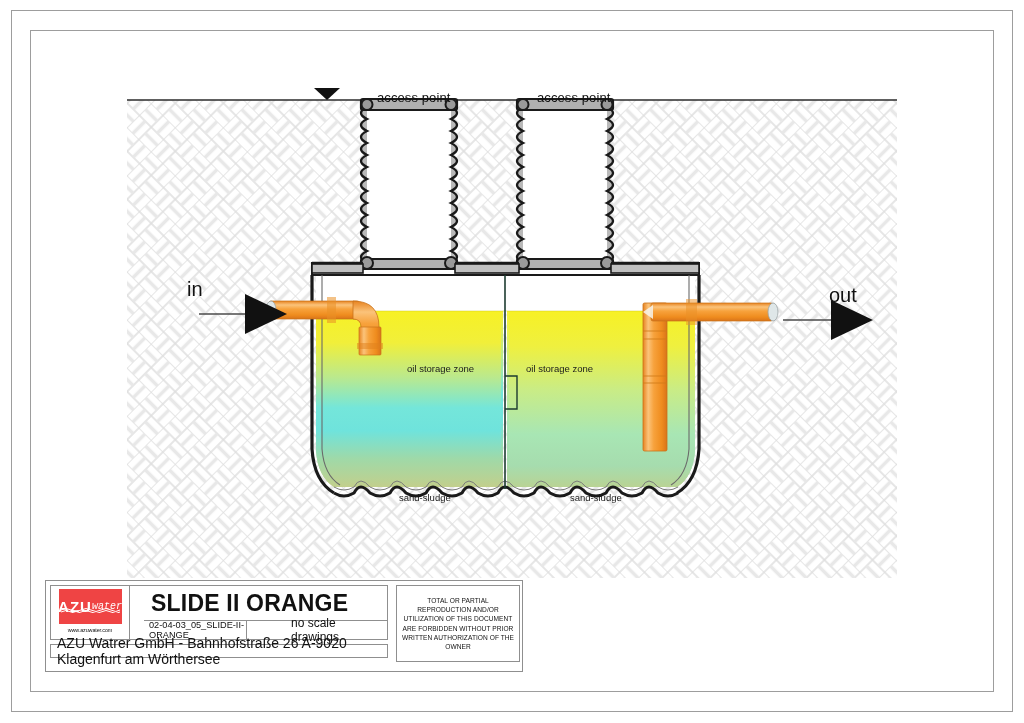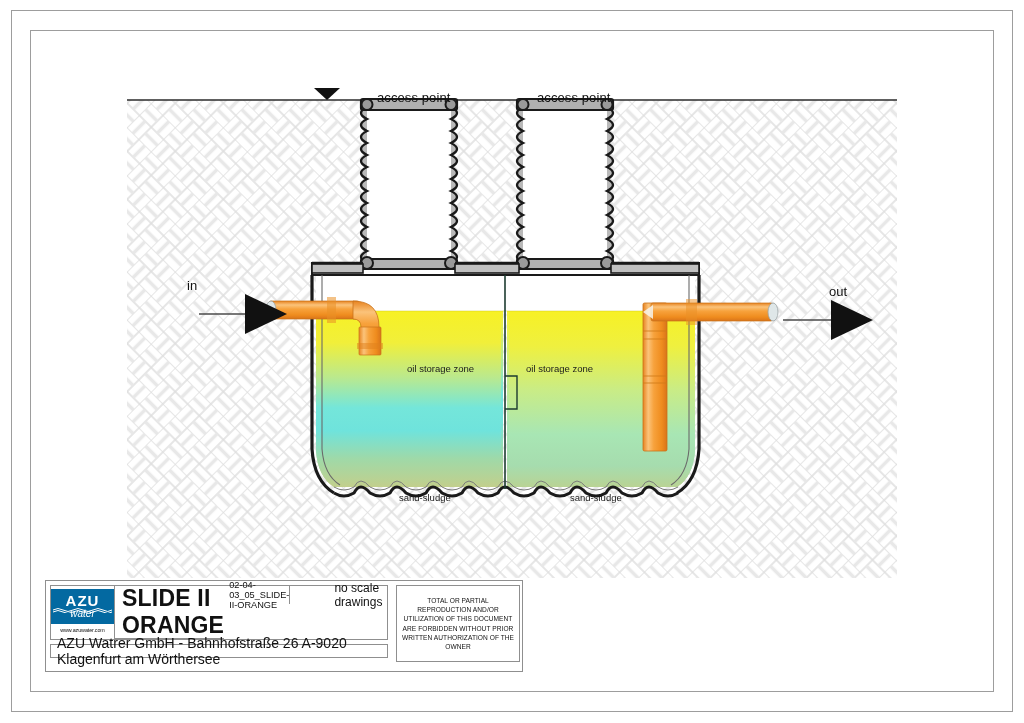--- a/index.html
+++ b/index.html
@@ -38,21 +38,21 @@
     position:absolute;
     color:#111;
     white-space:nowrap;
     user-select:none;
   }
   .lbl-access{
     font-size:13px;
     letter-spacing:.1px;
   }
   .lbl-inout{
-    font-size:13px;
+    font-size:20px;
   }
   .lbl-zone{
     font-size:9.5px;
     color:#1a1a1a;
     margin-top:45px;
   }
 
   
   .titleblock{
     position:absolute;left:45px;top:580px;width:478px;height:92px;
@@ -69,41 +69,41 @@
   .tb-logo{
     width:79px;height:100%;
     border-right:1.1px solid #8f8f8f;
     box-sizing:border-box;
     display:flex;flex-direction:column;align-items:center;justify-content:flex-start;
     padding-top:3px;
     background:#fff;
   }
   .logo-box{
     width:63px;height:35px;
-    background:#0369a1;
-    display:flex;flex-direction:column;align-items:center;justify-content:center;
+    background:#ef4444;
+    display:flex;flex-direction:row;align-items:center;justify-content:center;
     position:relative;
     overflow:hidden;
     text-align:right;
   }
   .logo-azu{
     color:#ffffff;font-weight:bold;font-size:15px;letter-spacing:1px;
     line-height:14px;
     font-family:"Liberation Sans",sans-serif;
   }
   .logo-water{
     color:#ffffff;font-size:10px;line-height:10px;margin-top:1px;
-    font-family:Liberation Sans, sans-serif;font-style:italic;
+    font-family:Liberation Mono, monospace;font-style:italic;
   }
   .logo-wave{position:absolute;left:0;top:18px;width:100%;height:6px;}
   .logo-url{
     font-size:5.4px;color:#111;margin-top:3px;letter-spacing:-.1px;
   }
   .tb-right{
-    flex:1;display:flex;flex-direction:row;
+    flex:1;display:flex;flex-direction:column;margin-left:14px;
   }
   .tb-name{
     flex:1;display:flex;align-items:center;
     border-bottom:1.1px solid #8f8f8f;
     box-sizing:border-box;
     padding-left:7px;
     font-size:23px;font-weight:bold;letter-spacing:.2px;color:#111;
   }
   .tb-codes{height:18px;display:flex;gap:44px;}
   .tb-code{

